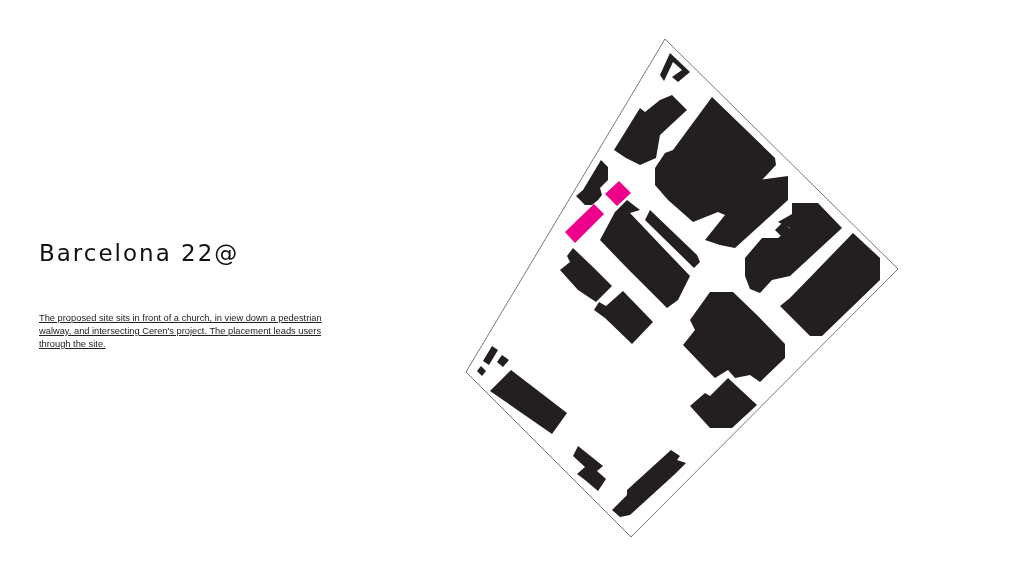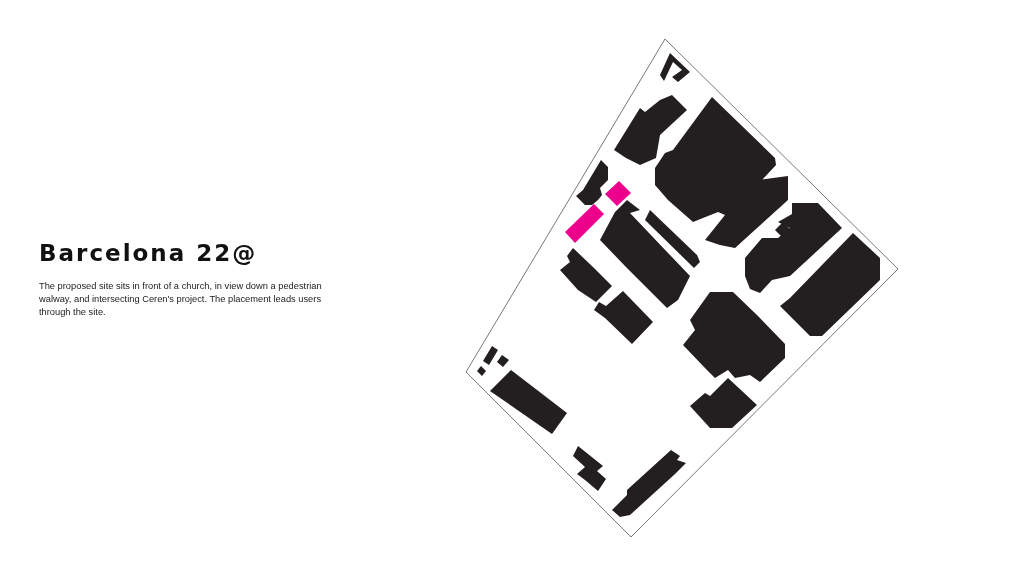--- a/index.html
+++ b/index.html
@@ -3,27 +3,27 @@
 <meta charset="utf-8">
 <style>
   html, body { margin: 0; padding: 0; }
   body {
     width: 1024px; height: 576px; background: #ffffff; position: relative; overflow: hidden;
     font-family: "Liberation Sans", sans-serif;
   }
   .title {
     position: absolute; left: 39px; top: 240px;
     font-family: "DejaVu Sans", sans-serif;
-    font-size: 23px; font-weight: bold; letter-spacing: 2px; color: #111111;
+    font-size: 23px; font-weight: normal; letter-spacing: 2px; color: #111111;
     margin: 0;
   }
   .desc {
-    position: absolute; left: 39px; top: 280px; width: 310px;
+    position: absolute; left: 39px; top: 312px; width: 310px;
     font-family: "Liberation Sans", sans-serif;
-    font-size: 9.3px; line-height: 13px; color: #222222; margin: 0;
+    font-size: 9.3px; line-height: 13px; color: #222222; margin: 0; text-decoration: underline;
   }
   .map {
     position: absolute; left: 0; top: 0; width: 1024px; height: 576px;
   }
 </style>
 </head>
 <body>
 
 <h1 class="title">Barcelona 22@</h1>
 <p class="desc">The proposed site sits in front of a church, in view down a pedestrian walway, and intersecting Ceren's project. The placement leads users through the site.</p>

